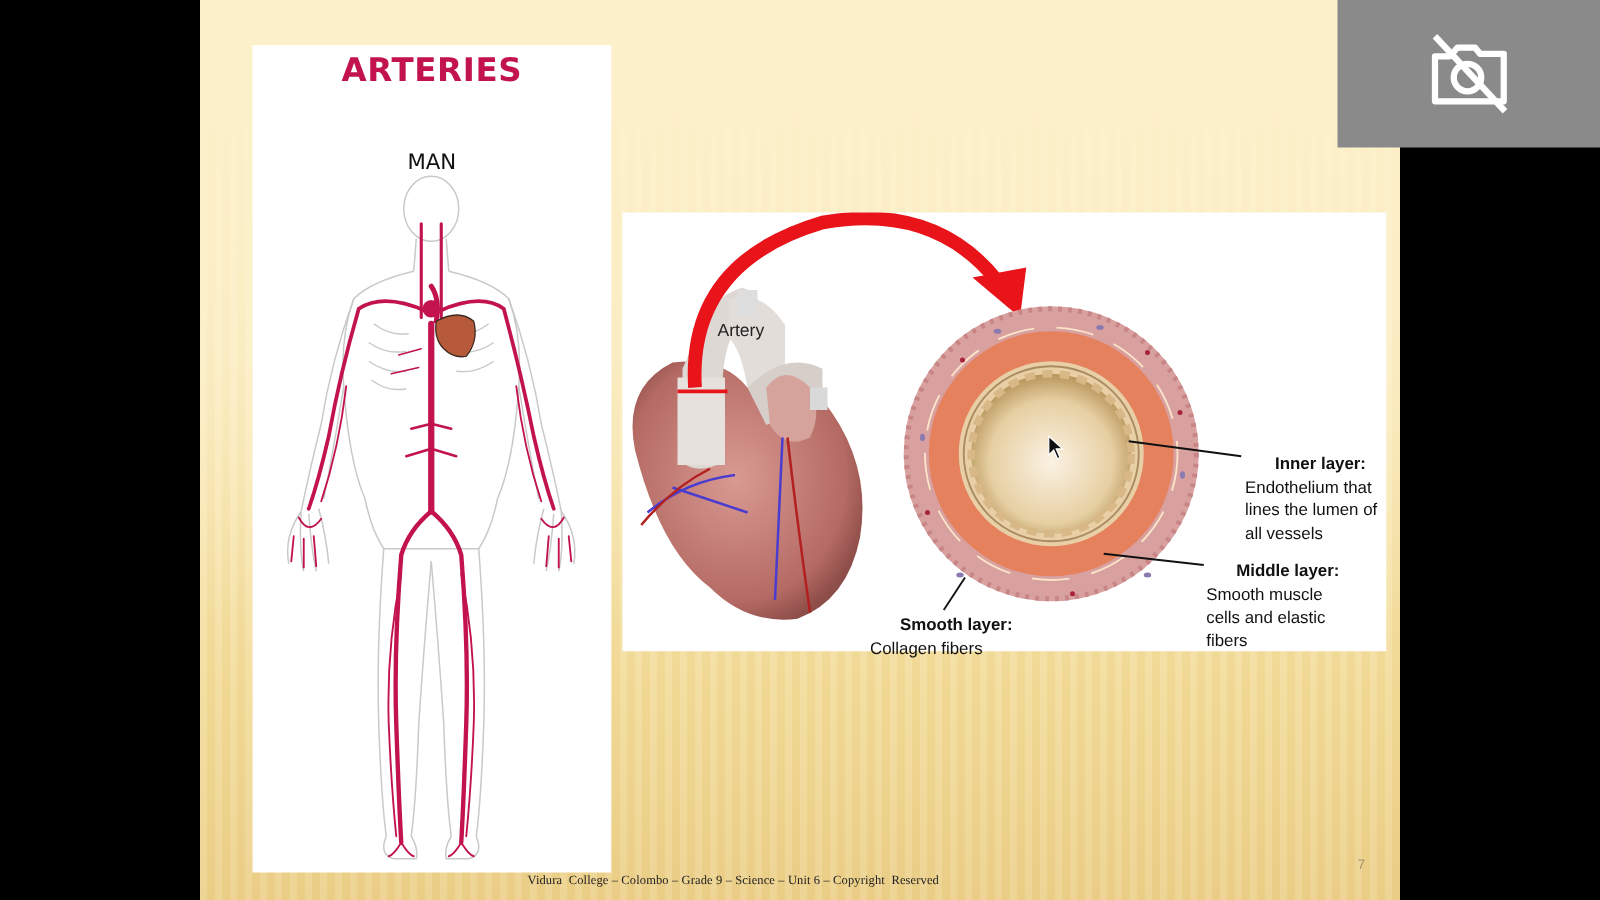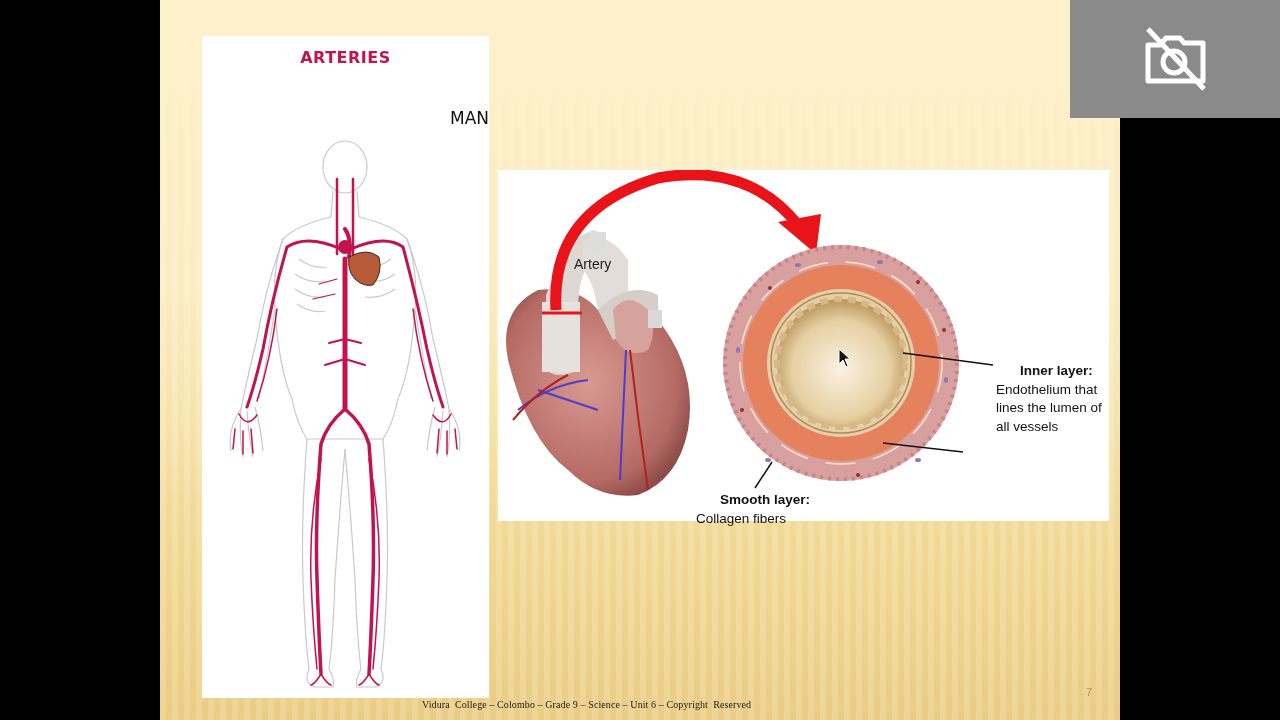--- a/index.html
+++ b/index.html
@@ -18,26 +18,26 @@
     background: linear-gradient(180deg, #fdf1cc 0%, rgba(252,238,196,0) 100%);
   }
 
   .left-panel {
     position: absolute; left: 42px; top: 36px; width: 287px; height: 662px;
     background: #fff;
   }
   .left-title {
     position: absolute; left: 0; width: 100%; text-align: center;
     color: #c2134e; font-weight: bold; font-family: "DejaVu Sans", sans-serif;
-    font-size: 16px; line-height: 29px; letter-spacing: 0.5px;
+    font-size: 26px; line-height: 29px; letter-spacing: 0.5px;
   }
   .left-title.l1 { top: 7px; }
   .left-title.l2 { top: 36px; }
   .left-sub {
-    position: absolute; top: 72px; width: 100%; text-align: right;
+    position: absolute; top: 84px; width: 100%; text-align: center;
     font-size: 17px; color: #111; font-family: "DejaVu Sans", sans-serif;
   }
   .body-figure { position: absolute; left: 15px; top: 103px; width: 265px; height: 552px; }
 
   .right-panel {
     position: absolute; left: 338px; top: 170px; width: 611px; height: 351px;
     background: #fff;
   }
   .label { position: absolute; font-family: "Liberation Sans", sans-serif; font-size: 13.5px; color: #111; line-height: 18.5px; }
   .label b { font-weight: bold; display: block; padding-left: 24px; }
@@ -182,20 +182,26 @@
 
     <div class="artery-label">Artery</div>
 
     <div class="label" style="left:498px; top:192px;">
       <b>Inner layer:</b>
       <span style="display:block">Endothelium that</span>
       <span style="display:block">lines the lumen of</span>
       <span style="display:block">all vessels</span>
     </div>
 
+    <div class="label" style="left:467px; top:278px;">
+      <b>Middle layer:</b>
+      <span style="display:block">Smooth muscle</span>
+      <span style="display:block">cells and elastic</span>
+      <span style="display:block">fibers</span>
+    </div>
 
     <div class="label" style="left:198px; top:321px;">
       <b>Smooth layer:</b>
       <span style="display:block">Collagen fibers</span>
     </div>
   </div>
 
   <div class="footer">Vidura  College – Colombo – Grade 9 – Science – Unit 6 – Copyright  Reserved</div>
   <div class="page-num">7</div>
 </div>

